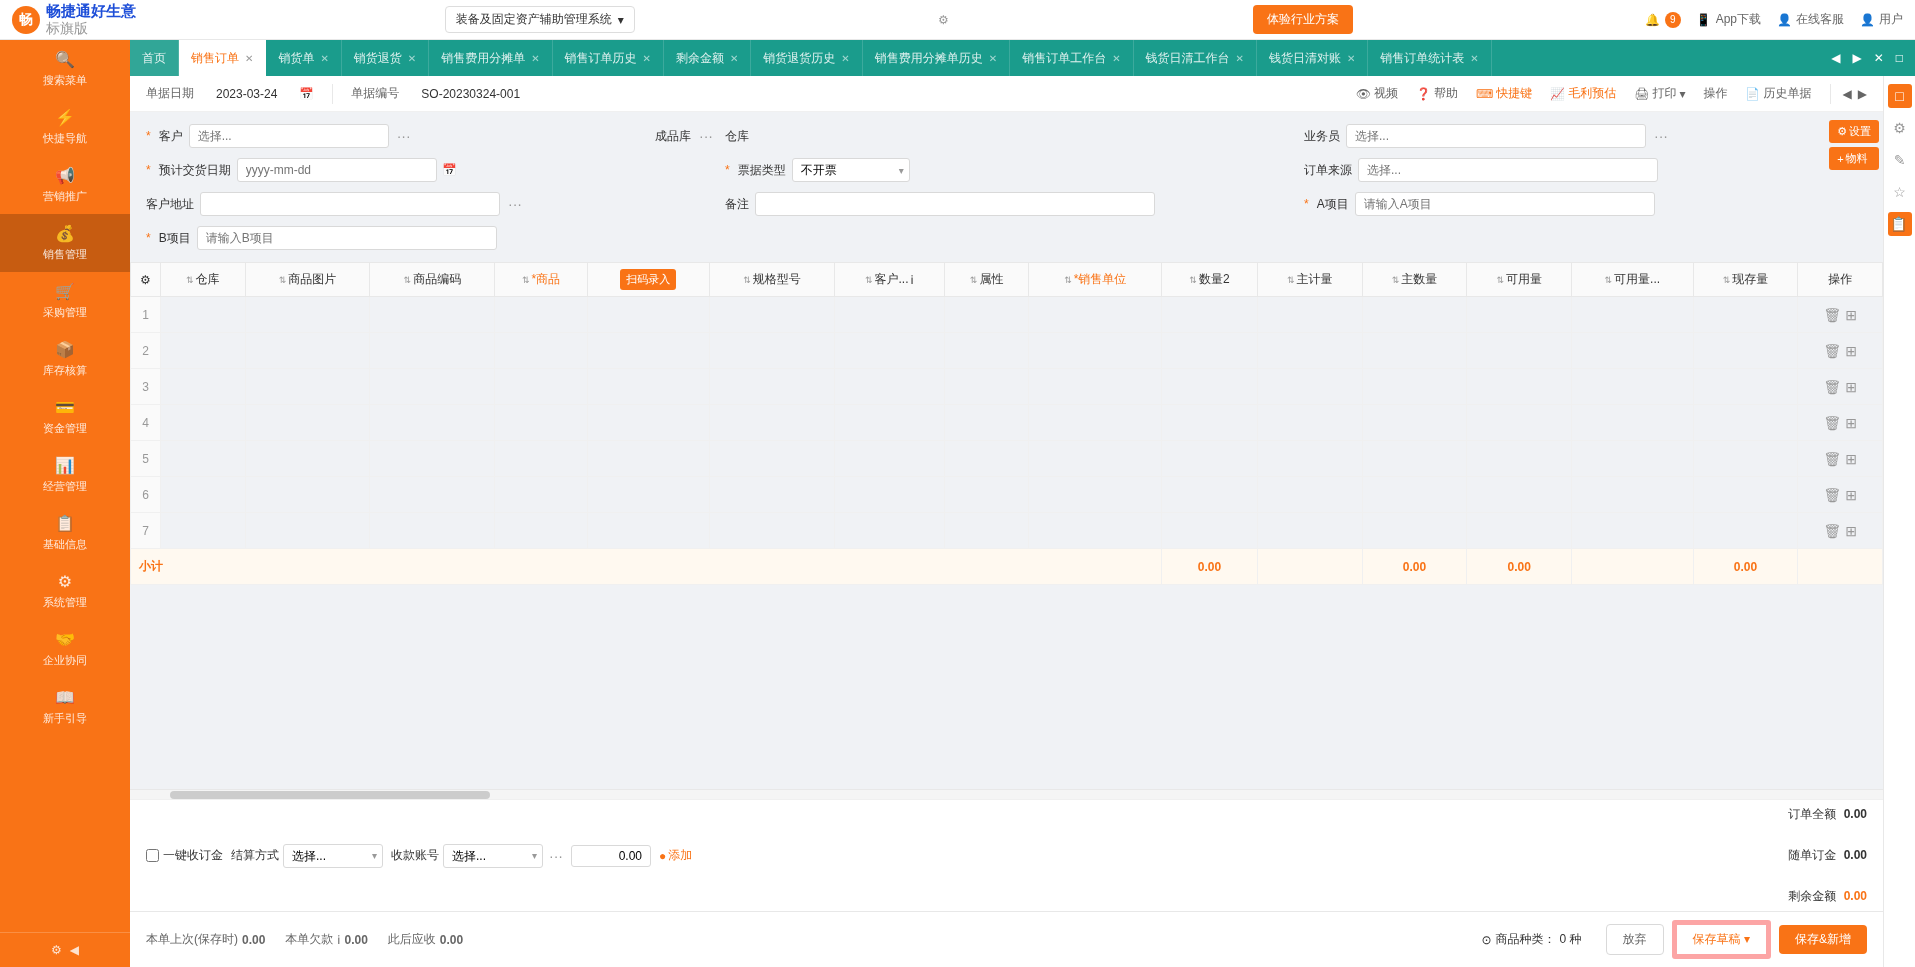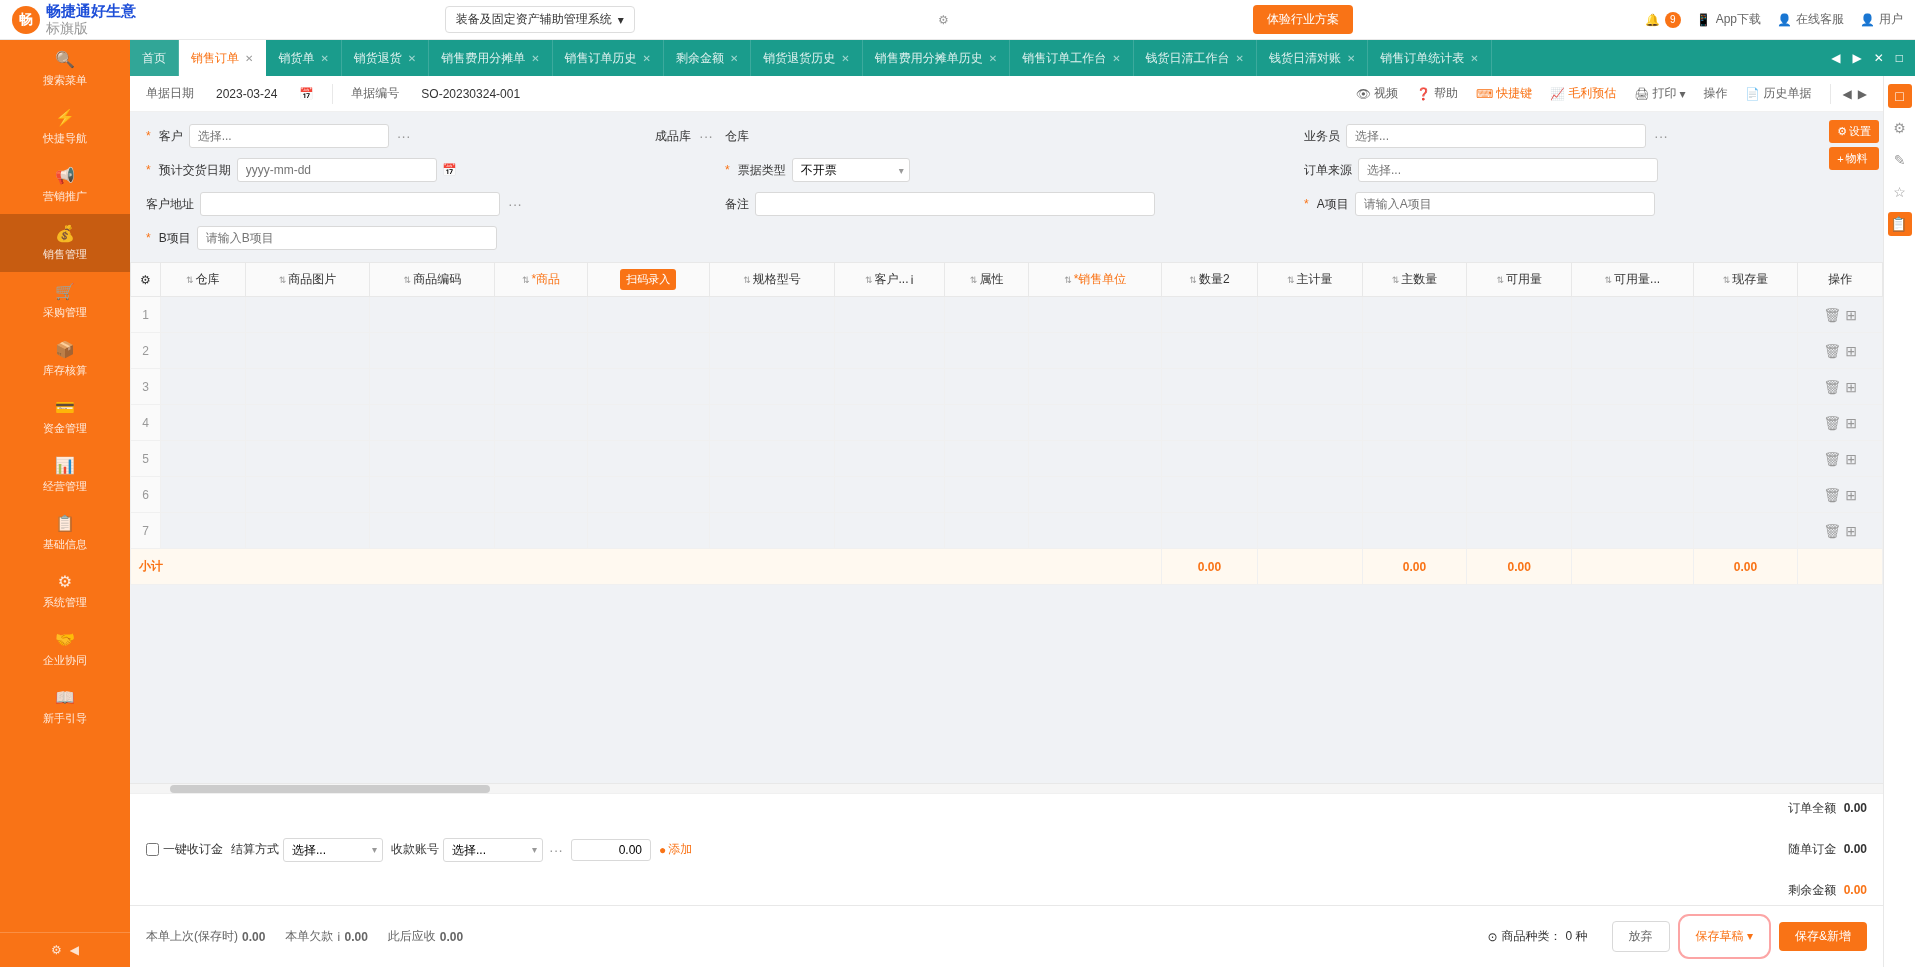--- a/index.html
+++ b/index.html
@@ -80,21 +80,21 @@
     .table-actions { display: flex; gap: 4px; justify-content: center; }
     .table-action-btn { cursor: pointer; color: #999; font-size: 14px; }
     .subtotal-row td { background: #fff9f0; font-weight: bold; }
     .subtotal-row td.val { color: #f97316; }
 
     
     .footer-bar { border-top: 1px solid #e8e8e8; padding: 8px 16px; display: flex; align-items: center; gap: 20px; background: #fff; flex-shrink: 0; }
     .footer-field { display: flex; align-items: center; gap: 4px; font-size: 12px; color: #666; }
     .footer-actions { margin-left: auto; display: flex; align-items: center; gap: 8px; }
     .btn-discard { border: 1px solid #d9d9d9; background: #fff; padding: 6px 16px; border-radius: 4px; cursor: pointer; font-size: 12px; color: #666; }
-    .btn-draft { border: 2px solid #fca5a5; background: #fff; padding: 12px 16px; border-radius: 11px; cursor: pointer; font-size: 12px; color: #f97316; }
+    .btn-draft { border: 5px solid #fca5a5; background: #fff; padding: 6px 16px; border-radius: 3px; cursor: pointer; font-size: 12px; color: #f97316; }
     .btn-save { background: #f97316; color: white; border: none; padding: 6px 16px; border-radius: 4px; cursor: pointer; font-size: 12px; }
     .right-sidebar { width: 32px; background: #fff; border-left: 1px solid #e8e8e8; display: flex; flex-direction: column; align-items: center; padding: 8px 4px; gap: 8px; flex-shrink: 0; }
     .right-sidebar-btn { width: 24px; height: 24px; display: flex; align-items: center; justify-content: center; cursor: pointer; color: #999; font-size: 14px; border-radius: 3px; }
     .right-sidebar-btn.orange { background: #f97316; color: white; border-radius: 3px; }
 
     
     .payment-row { display: flex; align-items: center; gap: 8px; padding: 6px 16px; border-top: 1px solid #f0f0f0; flex-shrink: 0; background: #fff; }
     .checkbox-label { display: flex; align-items: center; gap: 4px; cursor: pointer; font-size: 12px; color: #333; }
     .add-link { color: #f97316; cursor: pointer; display: flex; align-items: center; gap: 2px; font-size: 12px; }
     .amount-input { border: 1px solid #d9d9d9; border-radius: 3px; padding: 3px 8px; font-size: 12px; width: 80px; text-align: right; outline: none; }

